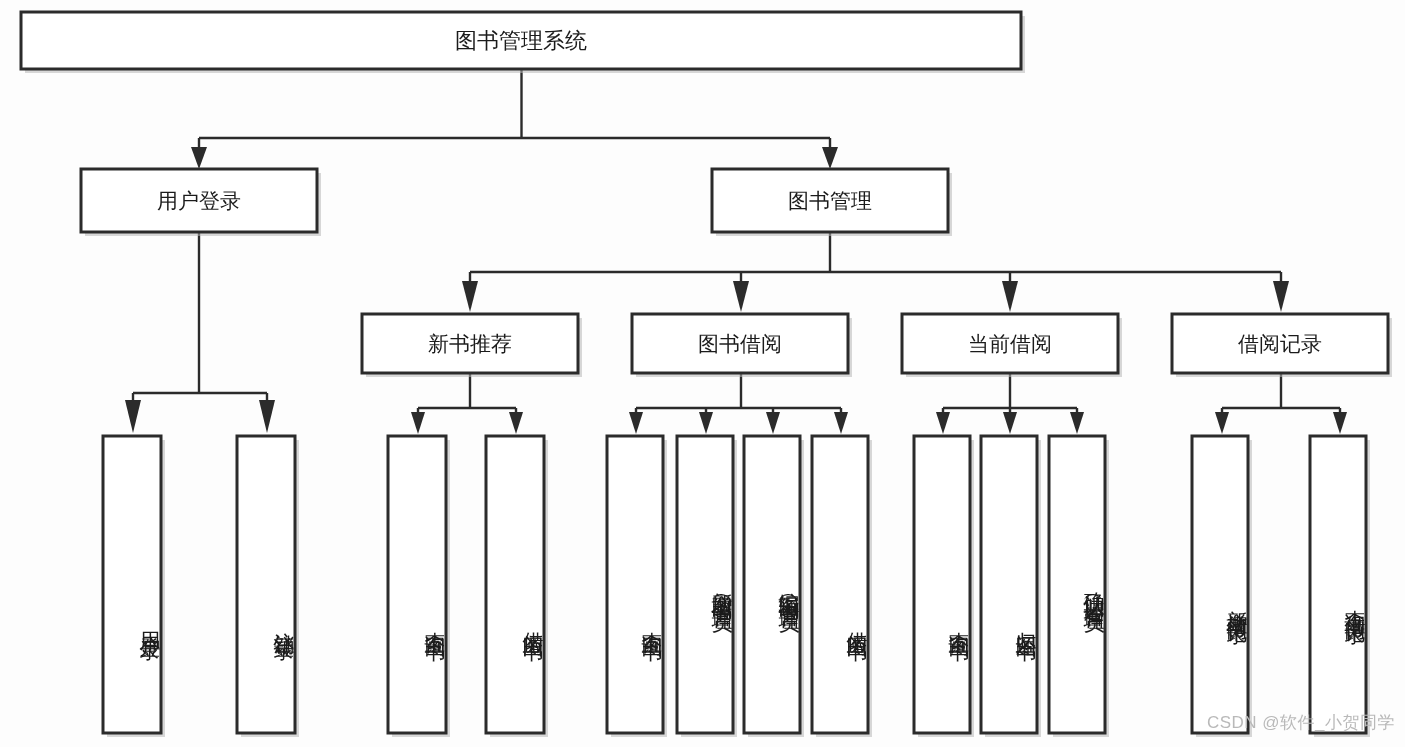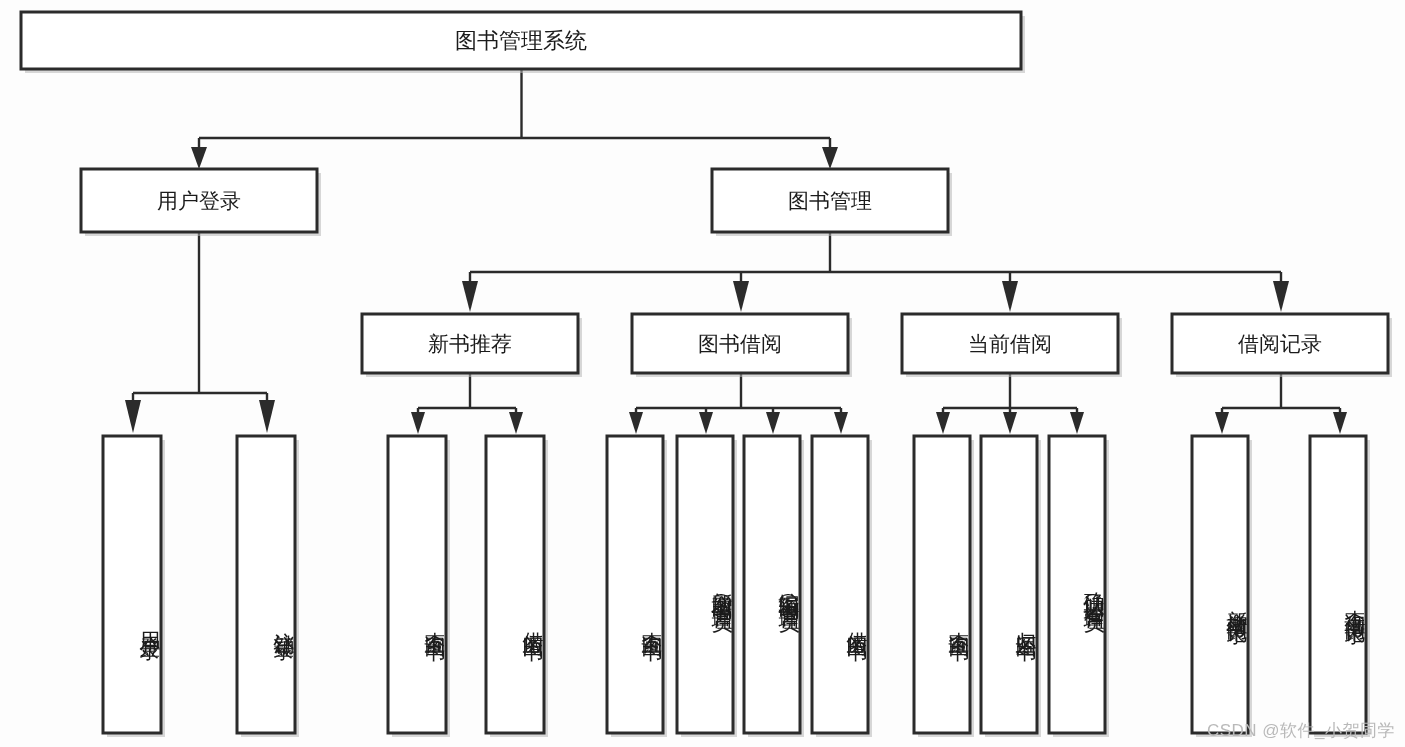--- a/index.html
+++ b/index.html
@@ -52,21 +52,21 @@
     font-size:21px;
     line-height:1;
     color:#1b1b1b;
     letter-spacing:3px;
     pointer-events:none;
     white-space:nowrap;
   }
   .watermark{
     position:absolute;
     right:10px;
-    bottom:5px;
+    bottom:13px;
     font-family:"Liberation Sans","DejaVu Sans",sans-serif;
     font-size:17px;
     color:#b9b9b9;
     letter-spacing:.5px;
     white-space:nowrap;
   }
 </style>
 </head>
 <body>
 

